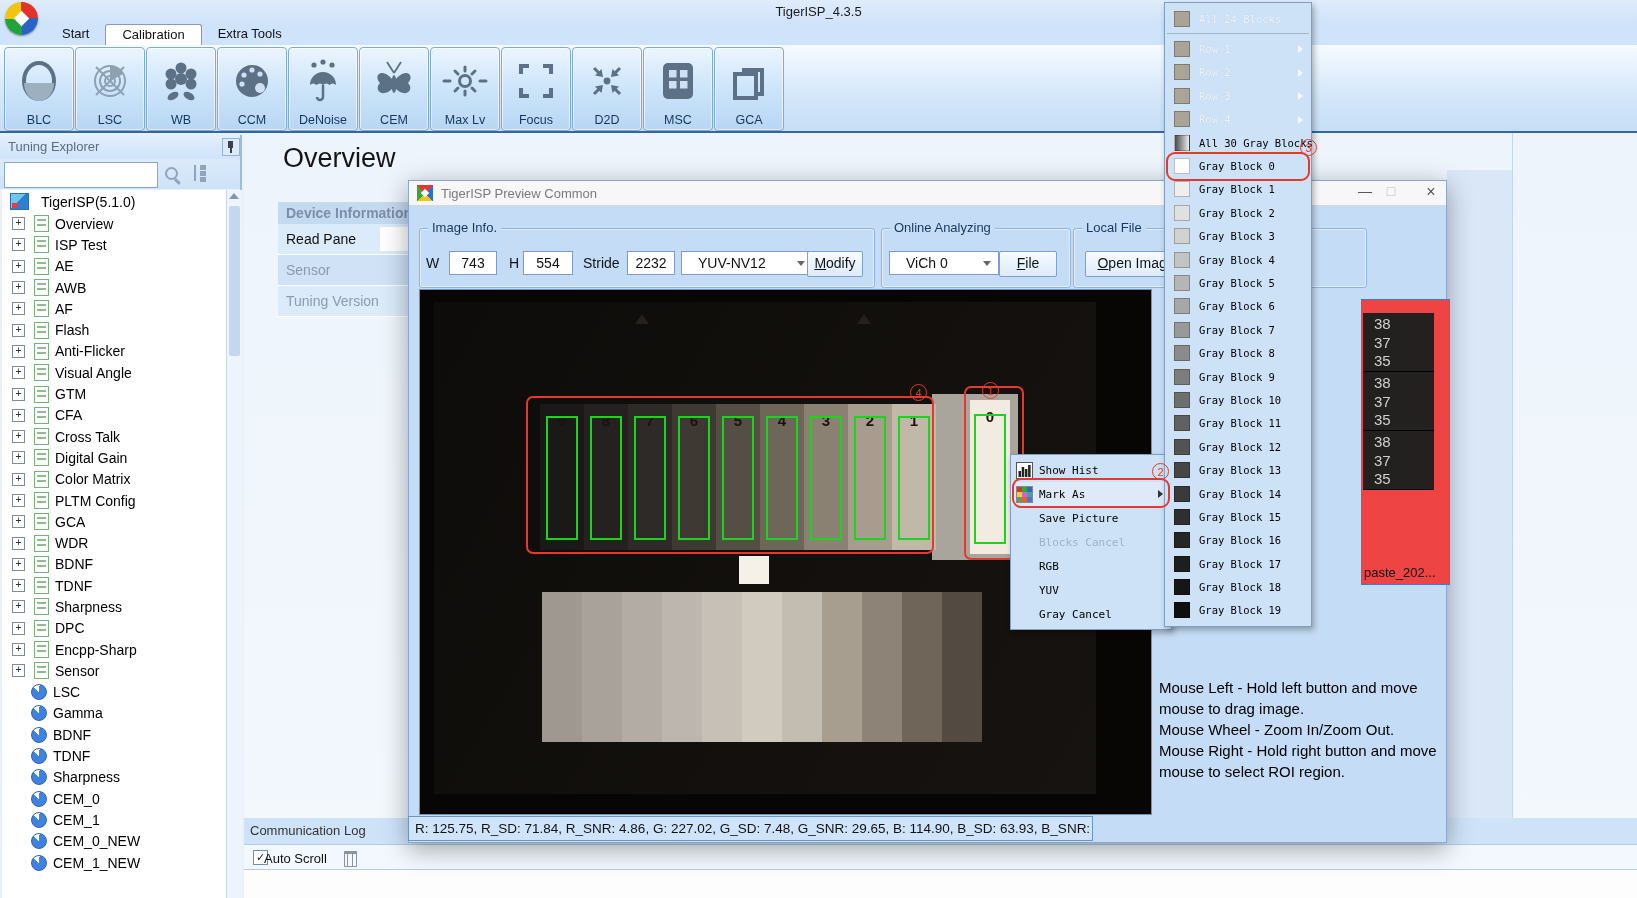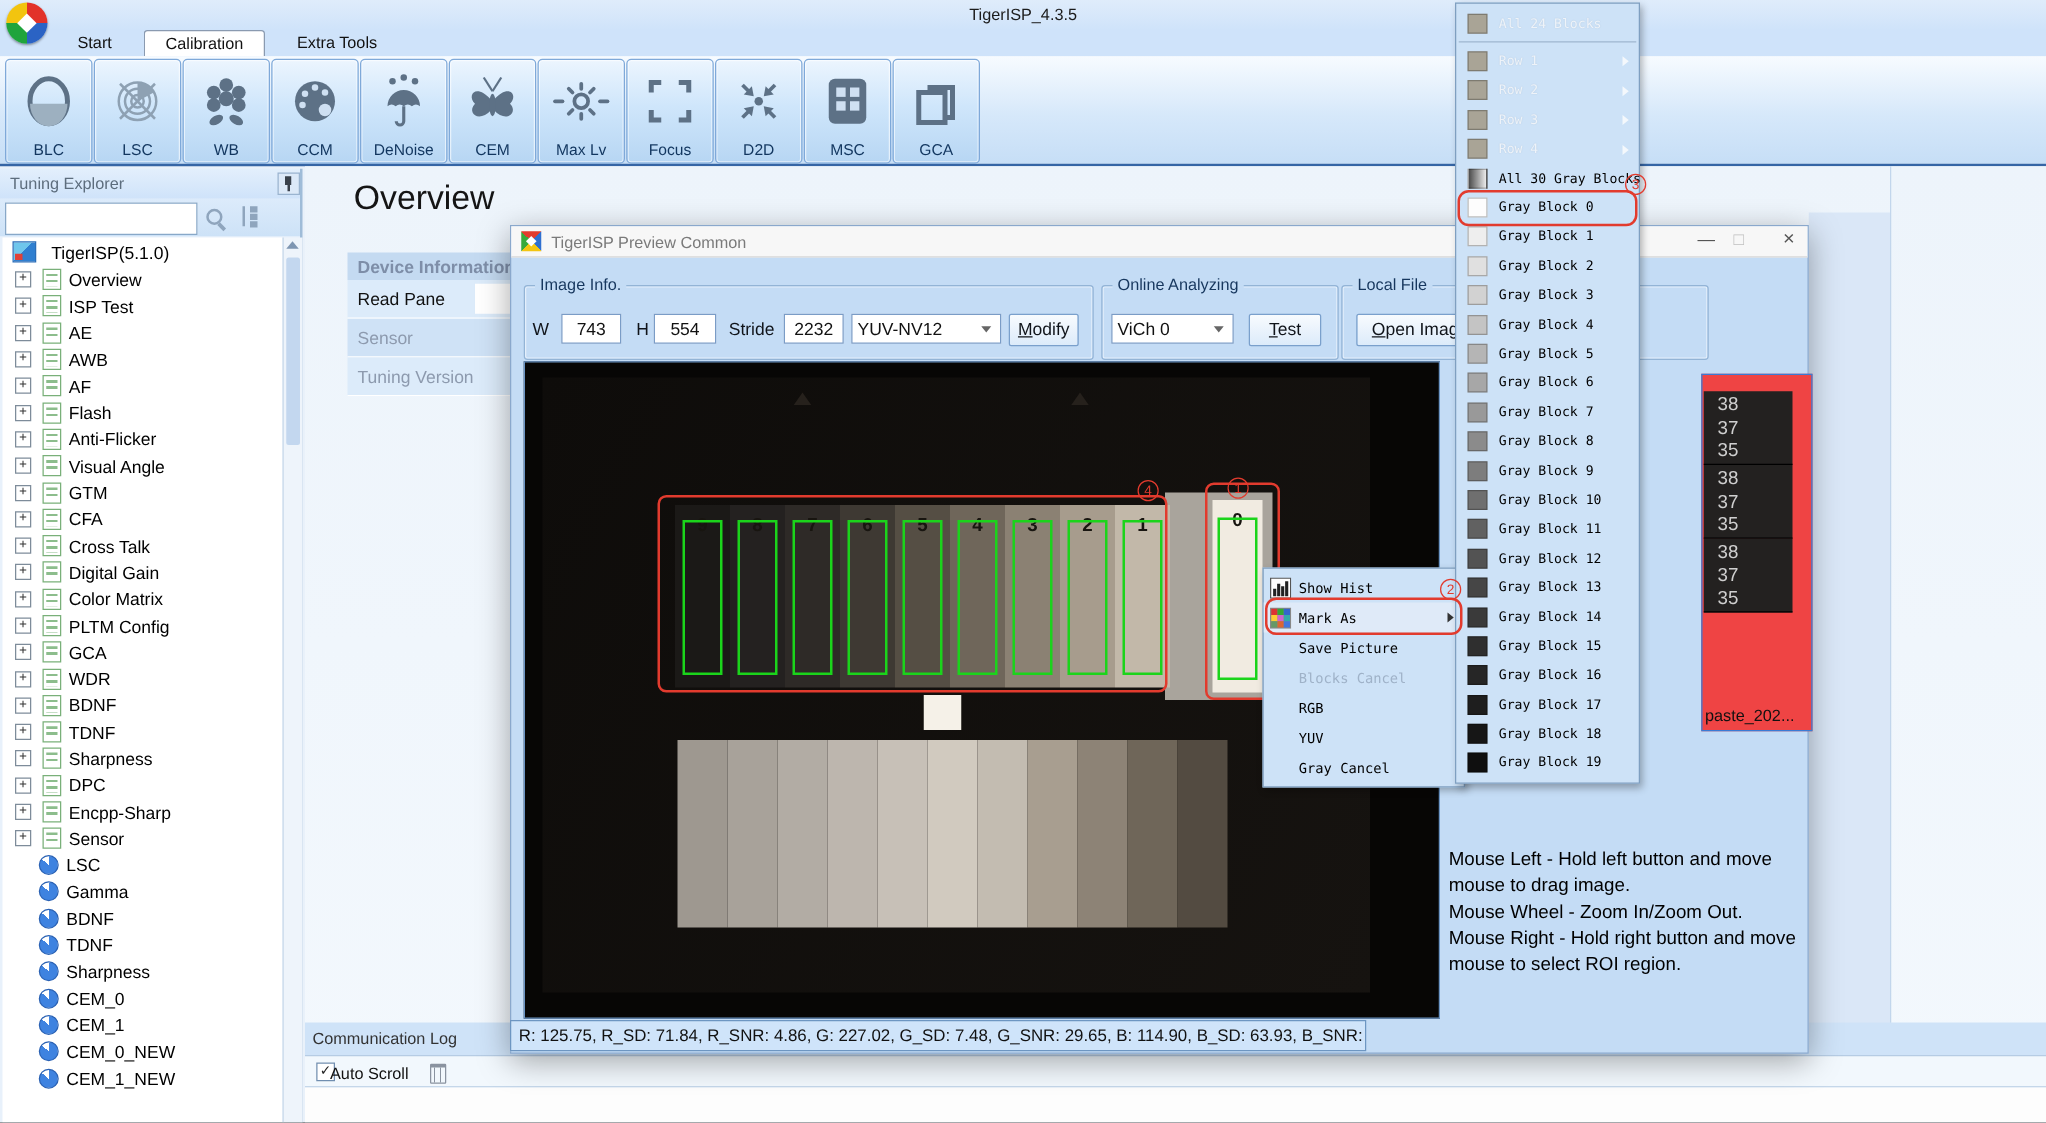--- a/index.html
+++ b/index.html
@@ -5,21 +5,21 @@
   html,body{margin:0;padding:0;background:#444;}
   #stage{position:relative;width:1637px;height:898px;overflow:hidden;background:#e9f1fa;
          font-family:"Liberation Sans",sans-serif;color:#111;}
   .abs{position:absolute;}
   
   #titlebar{left:0;top:0;width:1637px;height:24px;background:linear-gradient(#dfecfb,#cfe3fa);}
   #app-title{left:0;top:4px;width:1637px;text-align:center;font-size:13px;color:#1b1b1b;}
   #applogo{left:5px;top:2px;width:33px;height:33px;border-radius:50%;z-index:5;
     background:conic-gradient(#e23229 0 25%,#2b63c4 25% 50%,#1fa43c 50% 75%,#f2c40f 75% 100%);box-shadow:0 1px 2px rgba(0,0,0,.4);}
   #applogo:after{content:"";position:absolute;left:11px;top:11px;width:11px;height:11px;background:#fff;transform:rotate(45deg);}
-  #tabrow{left:0;top:24px;width:1637px;height:21px;background:#cfe3fa;display:flex;padding-left:46px;box-sizing:border-box;gap:10px;}
+  #tabrow{left:0;top:24px;width:1637px;height:21px;background:#cfe3fa;display:flex;padding-left:46px;box-sizing:border-box;}
   .tab{padding:2px 16px 0 16px;font-size:13px;color:#111;}
   .tab.active{background:#fff;border:1px solid #8a9ab0;border-bottom:none;border-radius:3px 3px 0 0;}
   #ribbon{left:0;top:45px;width:1637px;height:88px;background:linear-gradient(#f7fbff,#d6e8fa 55%,#c6def6);border-bottom:2px solid #3565a5;box-sizing:border-box;}
   .rbtn{position:absolute;top:2px;width:68px;height:82px;border:1px solid #7fa9d9;border-radius:4px;
         background:linear-gradient(#ecf5fe,#cfe6fb 45%,#b7d6f3);box-shadow:inset 0 0 0 1px rgba(255,255,255,.6);
         display:flex;flex-direction:column;align-items:center;}
   .ric{flex:1;display:flex;align-items:center;justify-content:center;}
   .rlb{font-size:12.5px;color:#12365f;padding-bottom:3px;}
   
   #sidebar{left:0;top:135px;width:242px;height:763px;background:#e8f1fb;border-right:2px solid #9fbcd8;box-sizing:border-box;}
@@ -76,21 +76,21 @@
   .dlg-ico{position:absolute;left:8px;top:4px;width:16px;height:16px;
     background:conic-gradient(from 45deg,#2f6fd0 0 90deg,#f3c512 90deg 180deg,#37a93c 180deg 270deg,#e23b2e 270deg 360deg);}
   .dlg-ico:after{content:"";position:absolute;left:5px;top:5px;width:6px;height:6px;background:#fff;transform:rotate(45deg);}
   #dlg-title{position:absolute;left:32px;top:5px;font-size:13px;color:#7a7a7a;}
   .wbtn{position:absolute;top:2px;width:24px;height:20px;text-align:center;font-size:14px;color:#555;}
   #btn-max{color:#c0c0c0;}
   .grp{position:absolute;height:58px;border:1px solid #93b4d6;border-radius:3px;box-shadow:inset 0 0 0 1px rgba(255,255,255,.55);}
   .legend{position:absolute;top:-9px;left:8px;background:#c4dcf5;padding:0 4px;font-size:13px;color:#17375e;}
   .flabel{position:absolute;top:74px;font-size:14px;color:#10141a;}
   .tinput{position:absolute;top:70px;height:22px;background:#fff;border:1px solid #7a9cc6;font-size:14px;text-align:center;line-height:22px;}
-  .tselect{position:absolute;top:70px;height:22px;background:#fff;border:1px solid #7a9cc6;font-size:14px;line-height:22px;padding-left:4px;box-sizing:content-box;}
+  .tselect{position:absolute;top:70px;height:22px;background:#fff;border:1px solid #7a9cc6;font-size:14px;line-height:22px;padding-left:16px;box-sizing:content-box;}
   .tselect:after{content:"";position:absolute;right:7px;top:9px;border-left:4px solid transparent;border-right:4px solid transparent;border-top:5px solid #666;}
   .btn{position:absolute;top:70px;height:24px;background:linear-gradient(#f8fbfe,#dcebfa);border:1px solid #7aa0cc;border-radius:2px;
        font-size:14px;text-align:center;line-height:23px;color:#10141a;}
   .btn::first-letter{text-decoration:underline;}
   
   #preview{position:absolute;left:10px;top:108px;width:731px;height:524px;background:#070605;border:1px solid #6a94c4;box-sizing:content-box;overflow:hidden;}
   #chart-card{position:absolute;left:14px;top:12px;width:662px;height:492px;background:linear-gradient(120deg,#0e0c0a,#161310);}
   .tri{position:absolute;width:0;height:0;border-left:7px solid transparent;border-right:7px solid transparent;border-bottom:10px solid #26211c;}
   #lightzone{position:absolute;left:512px;top:104px;width:86px;height:166px;background:#a9a49c;}
   .patch{position:absolute;top:114px;width:44px;height:146px;}
@@ -555,21 +555,21 @@
 
     <span class="flabel" style="left:17px;">W</span>
     <span class="tinput" style="left:40px;width:46px;">743</span>
     <span class="flabel" style="left:100px;">H</span>
     <span class="tinput" style="left:114px;width:48px;">554</span>
     <span class="flabel" style="left:174px;">Stride</span>
     <span class="tinput" style="left:218px;width:46px;">2232</span>
     <span class="tselect" style="left:272px;width:114px;">YUV-NV12</span>
     <span class="btn" style="left:398px;width:54px;">Modify</span>
     <span class="tselect" style="left:480px;width:92px;">ViCh 0</span>
-    <span class="btn" style="left:590px;width:56px;">Test</span>
+    <span class="btn" style="left:590px;width:56px;">File</span>
     <span class="btn" style="left:676px;width:100px;">Open Image</span>
 
     <div id="preview">
       <div id="chart-card"></div>
       <span class="tri" style="left:215px;top:24px;"></span>
       <span class="tri" style="left:437px;top:24px;"></span>
       <div id="lightzone"></div>
       <div id="wedge">
           <div class="patch" style="left: 120px; background: rgb(27, 25, 23);">
             <span class="pdigit">9</span>

